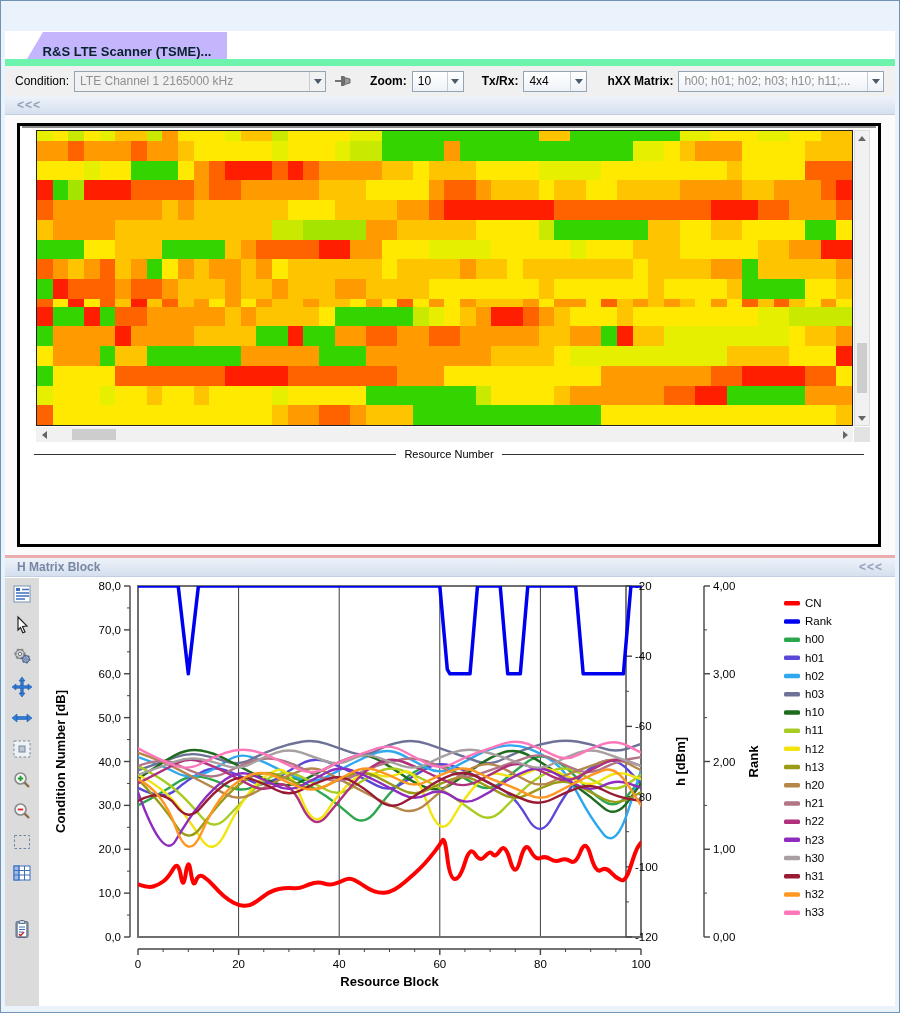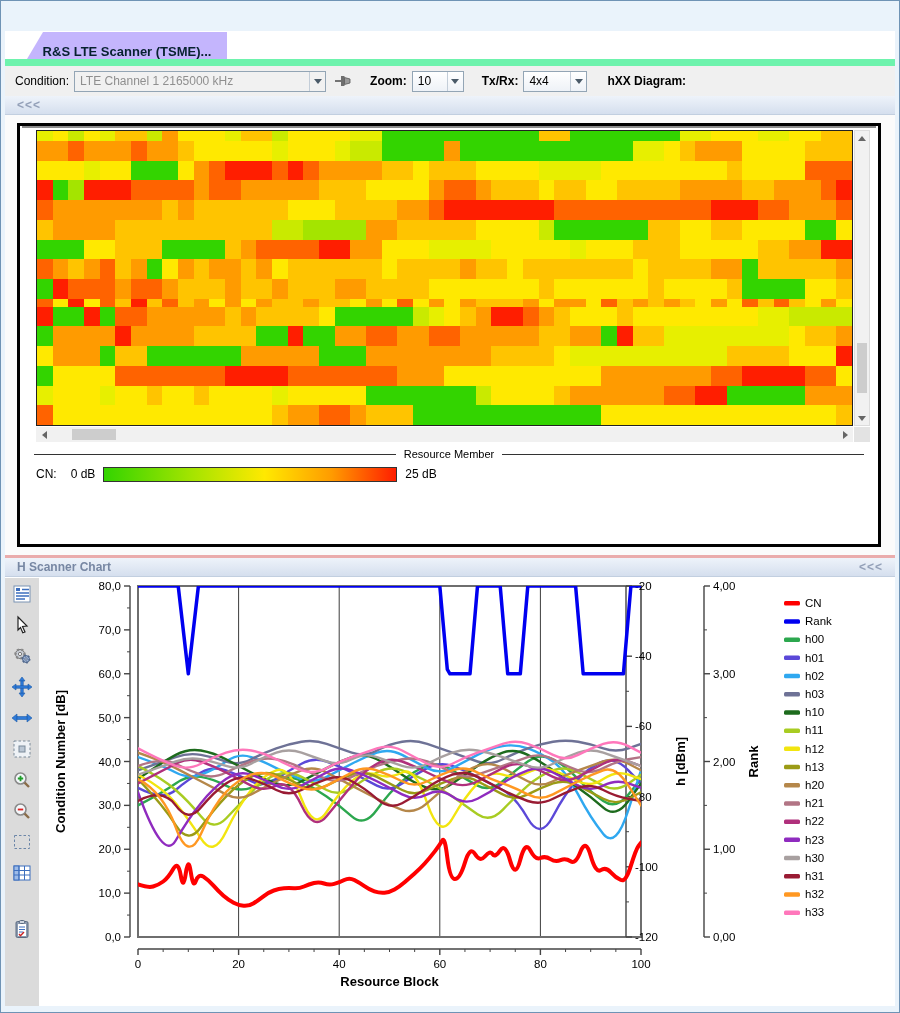--- a/index.html
+++ b/index.html
@@ -121,21 +121,27 @@
       </div>
       <span style="width:18px"></span>
       <span class="tlabel b">Tx/Rx:</span>
       <div class="combo" style="width:64px">
         <span class="cval">4x4</span>
         <span class="carr">
             <span class="tri-down"></span>
           </span>
       </div>
       <span style="width:20px"></span>
-      <span class="tlabel b">hXX Diagram:</span>
+      <span class="tlabel b">hXX Matrix:</span>
+      <div class="combo graytext" style="width:206px">
+        <span class="cval">h00; h01; h02; h03; h10; h11;...</span>
+        <span class="carr">
+            <span class="tri-down"></span>
+          </span>
+      </div>
     </div>
 
     <div class="phead" style="top:65px">
       <span class="pcollapse">&lt;&lt;&lt;</span>
     </div>
 
     <div id="wf-wrap">
       <div id="wf-box">
         <div id="wf-divider"></div>
         <div id="heat-row">
@@ -1022,36 +1028,30 @@
           <div id="hscroll">
               <div class="hthumb"></div>
             </div>
           <div class="harrow">
               <span class="tri-right-s"></span>
             </div>
           <div id="hs-corner"></div>
         </div>
         <div id="rb-row">
           <span class="line"></span>
-          <span class="lbl">Resource Member</span>
+          <span class="lbl">Resource Number</span>
           <span class="line"></span>
-        </div>
-        <div id="cbar-row">
-          <span id="cn-lbl">CN:</span>
-          <span>0 dB</span>
-          <div id="cbar" style="background: linear-gradient(to right, rgb(51, 212, 0) 0%, rgb(164, 228, 0) 30%, rgb(255, 233, 0) 55%, rgb(255, 155, 0) 78%, rgb(255, 30, 0) 100%);"></div>
-          <span>25 dB</span>
         </div>
       </div>
     </div>
 
     <div id="splitter"></div>
 
     <div class="phead" id="hm-head">
-      <span class="ptitle">H Scanner Chart</span>
+      <span class="ptitle">H Matrix Block</span>
       <span class="pcollapse">&lt;&lt;&lt;</span>
     </div>
 
     <div id="hm-body">
       <div id="iconbar">
         <div class="tool">
           <svg width="20" height="20">
               <rect x="2" y="2" width="16" height="16" fill="#fff" stroke="#7a93b3"></rect>
               <rect x="4" y="4" width="4" height="3" fill="#3d6fbe"></rect>
               <path d="M10 5.5h7M4 9h13M4 12h13M4 15h9" stroke="#3d6fbe" stroke-width="1.6"></path>

